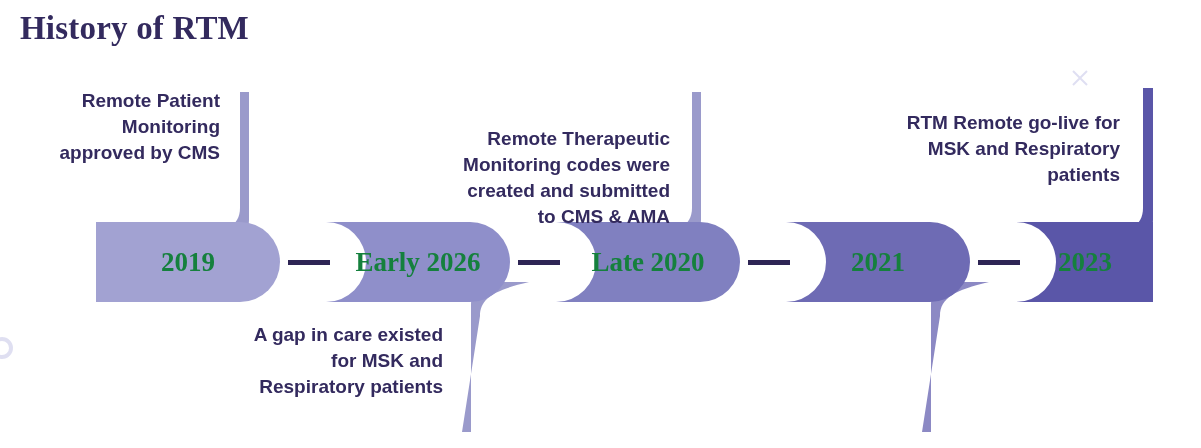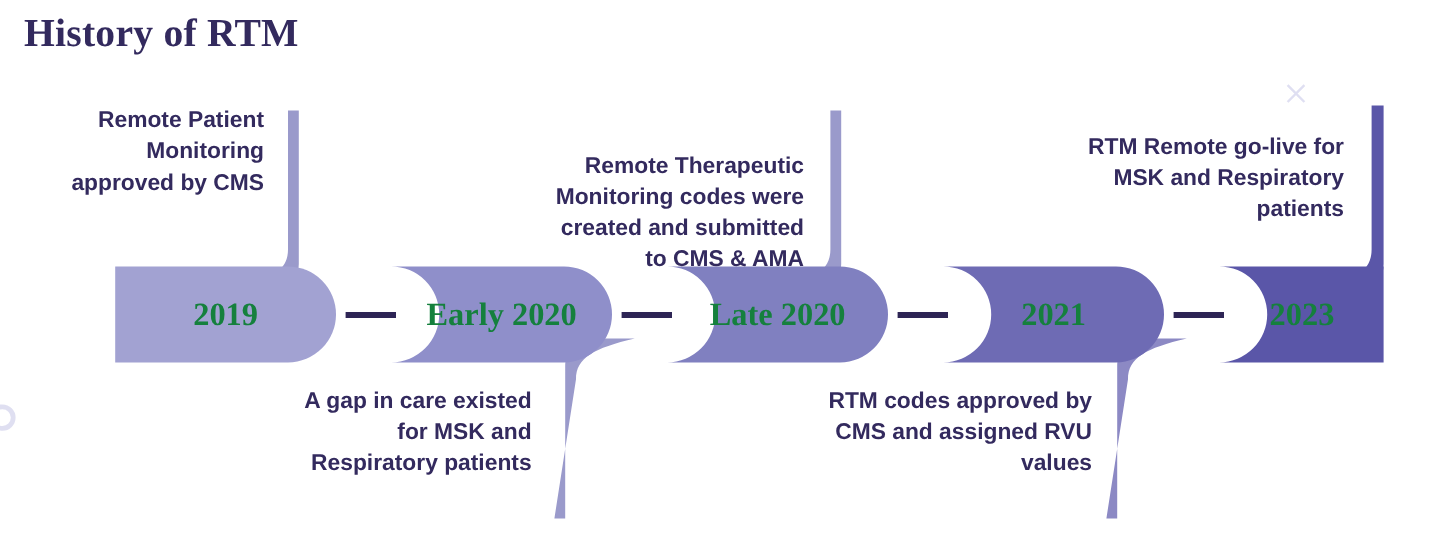--- a/index.html
+++ b/index.html
@@ -153,42 +153,39 @@
                V302
                H1016
                A40 40 0 0 0 1056 262
                A40 40 0 0 0 1016 222
                Z"></path>
     </g>
   </svg>
 
   <div class="year-label" style="left:188px; top:262px;">2019</div>
 
-  <div class="year-label" style="left:418px; top:262px;">Early 2020</div>
+  <div class="year-label" style="left:418px; top:262px;">Early 2026</div>
 
   <div class="year-label" style="left:648px; top:262px;text-align:right;">Late 2020</div>
 
   <div class="year-label" style="left:878px; top:262px;">2021</div>
 
   <div class="year-label" style="left:1085px; top:262px;">2023</div>
 
   <div class="caption above" style="left:10px; top:88px; width:210px;">Remote Patient
 Monitoring
 approved by CMS</div>
 
   <div class="caption below" style="left:218px; top:322px; width:225px;">A gap in care existed
 for MSK and
 Respiratory patients</div>
 
   <div class="caption above" style="left:412px; top:82px; width:258px;margin-top:44px;">Remote Therapeutic
 Monitoring codes were
 created and submitted
 to CMS &amp; AMA</div>
 
-  <div class="caption below" style="left:660px; top:322px; width:250px;">RTM codes approved by
-CMS and assigned RVU
-values</div>
 
   <div class="caption above" style="left:880px; top:110px; width:240px;">RTM Remote go-live for
 MSK and Respiratory
 patients</div>
 
 </div>
 
 </body></html>

